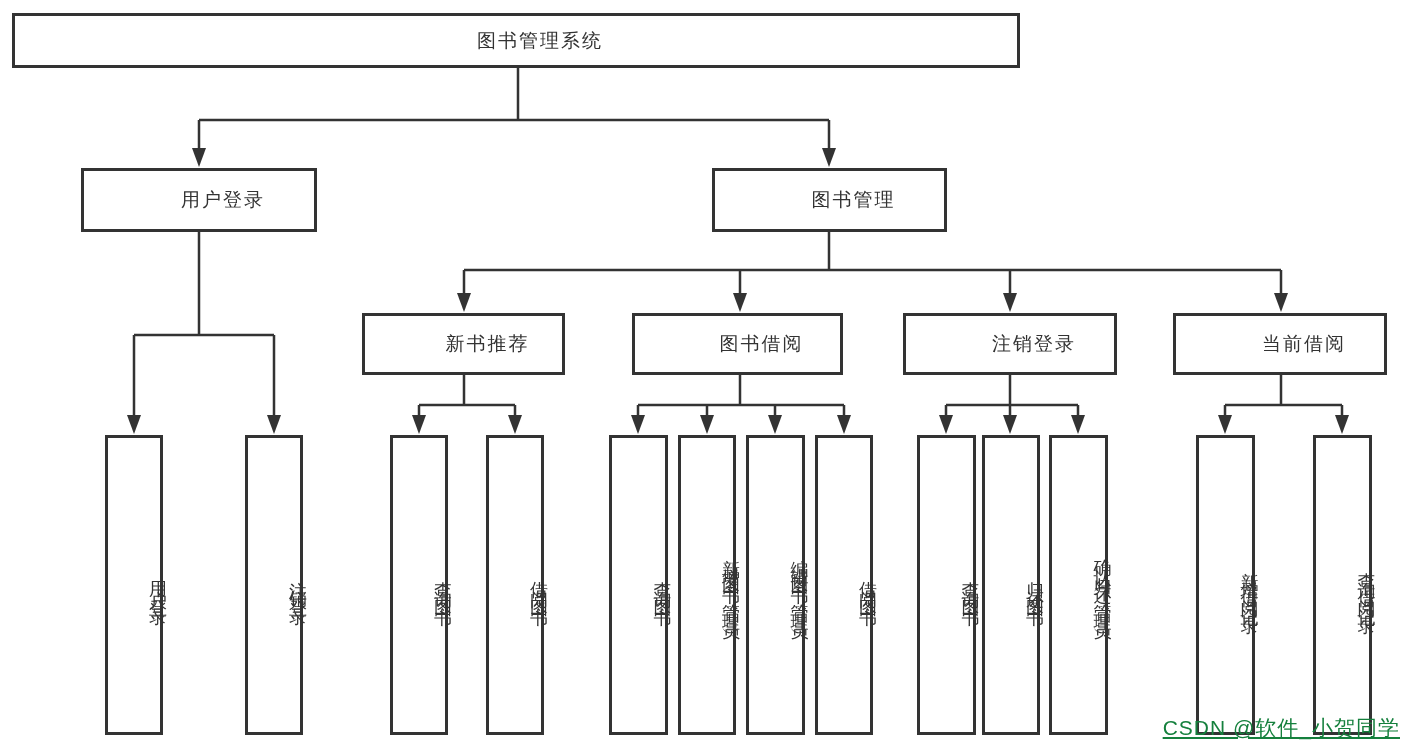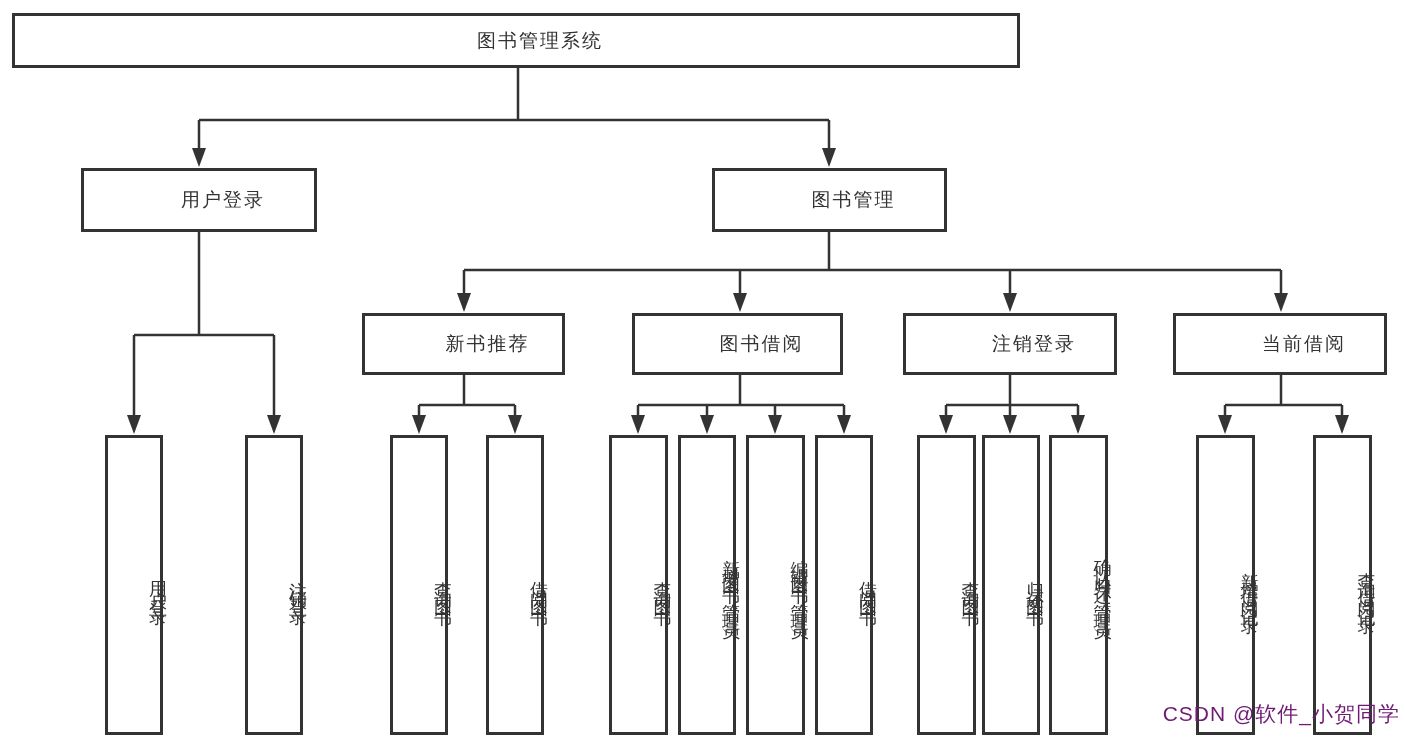--- a/index.html
+++ b/index.html
@@ -37,26 +37,27 @@
   .vnode {
     writing-mode: vertical-rl;
     text-orientation: mixed;
     font-size: 18px;
     letter-spacing: 9px;
     line-height: 1;
   }
   .watermark {
     position: absolute;
     right: 5px;
-    bottom: 19px;
+    bottom: 5px;
     font-size: 21px;
-    color: #701a75;
+    color: #15803d;
     letter-spacing: 1px;
     z-index: 3;
     white-space: nowrap;
+    text-decoration: underline;
   }
 </style>
 </head>
 <body>
 
 <div class="canvas">
 
   <svg class="connector-svg" viewBox="0 0 1405 747" xmlns="http://www.w3.org/2000/svg">
     <g stroke="#333333" stroke-width="2.5" fill="none">
 

